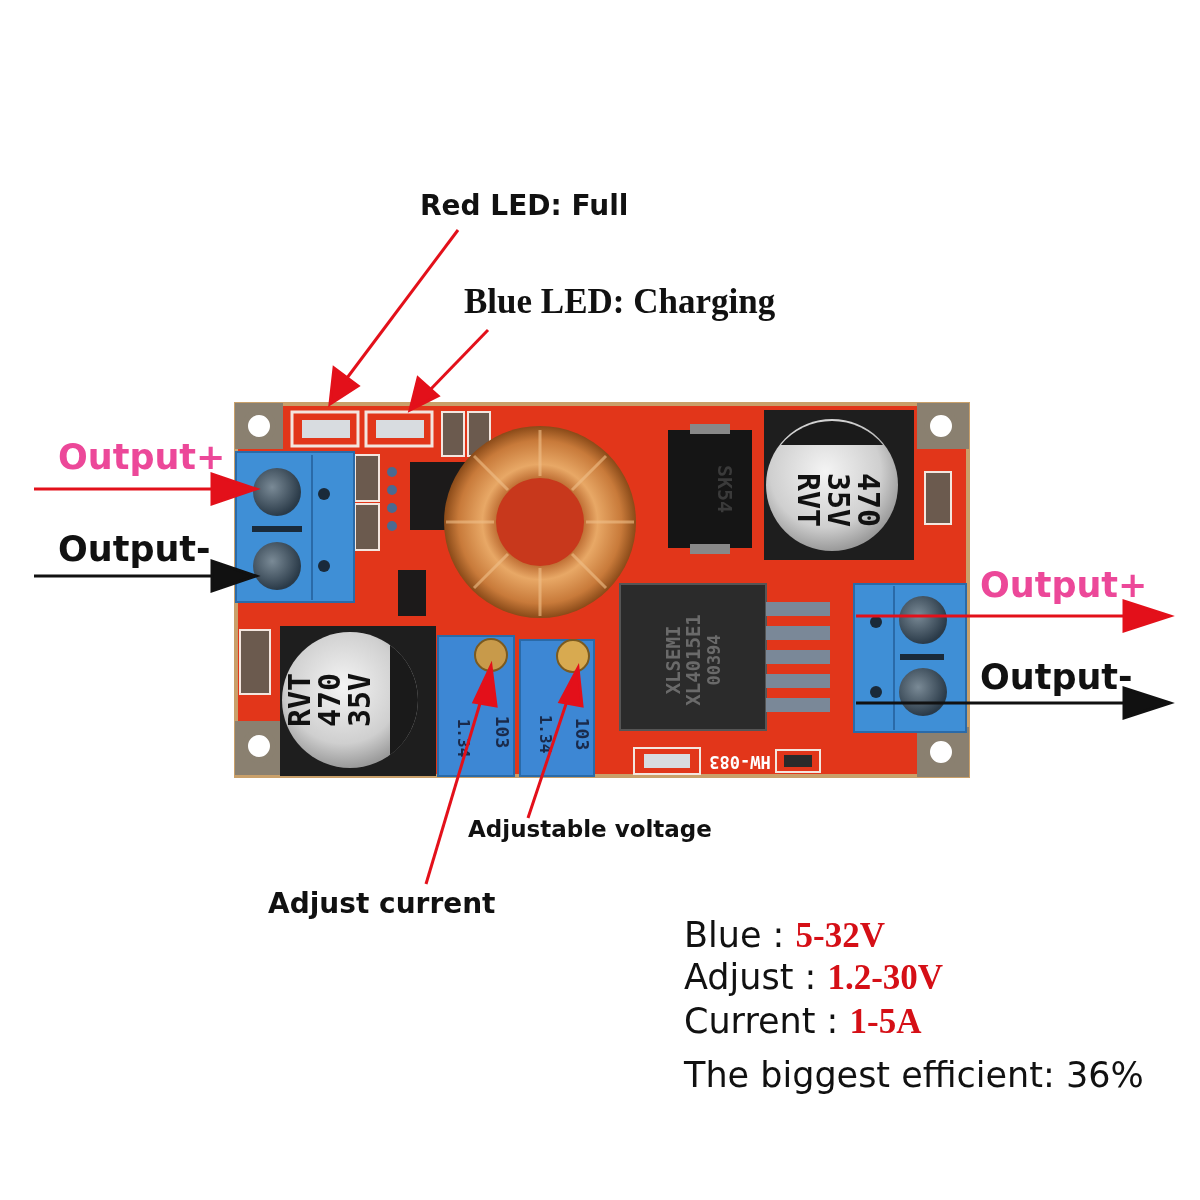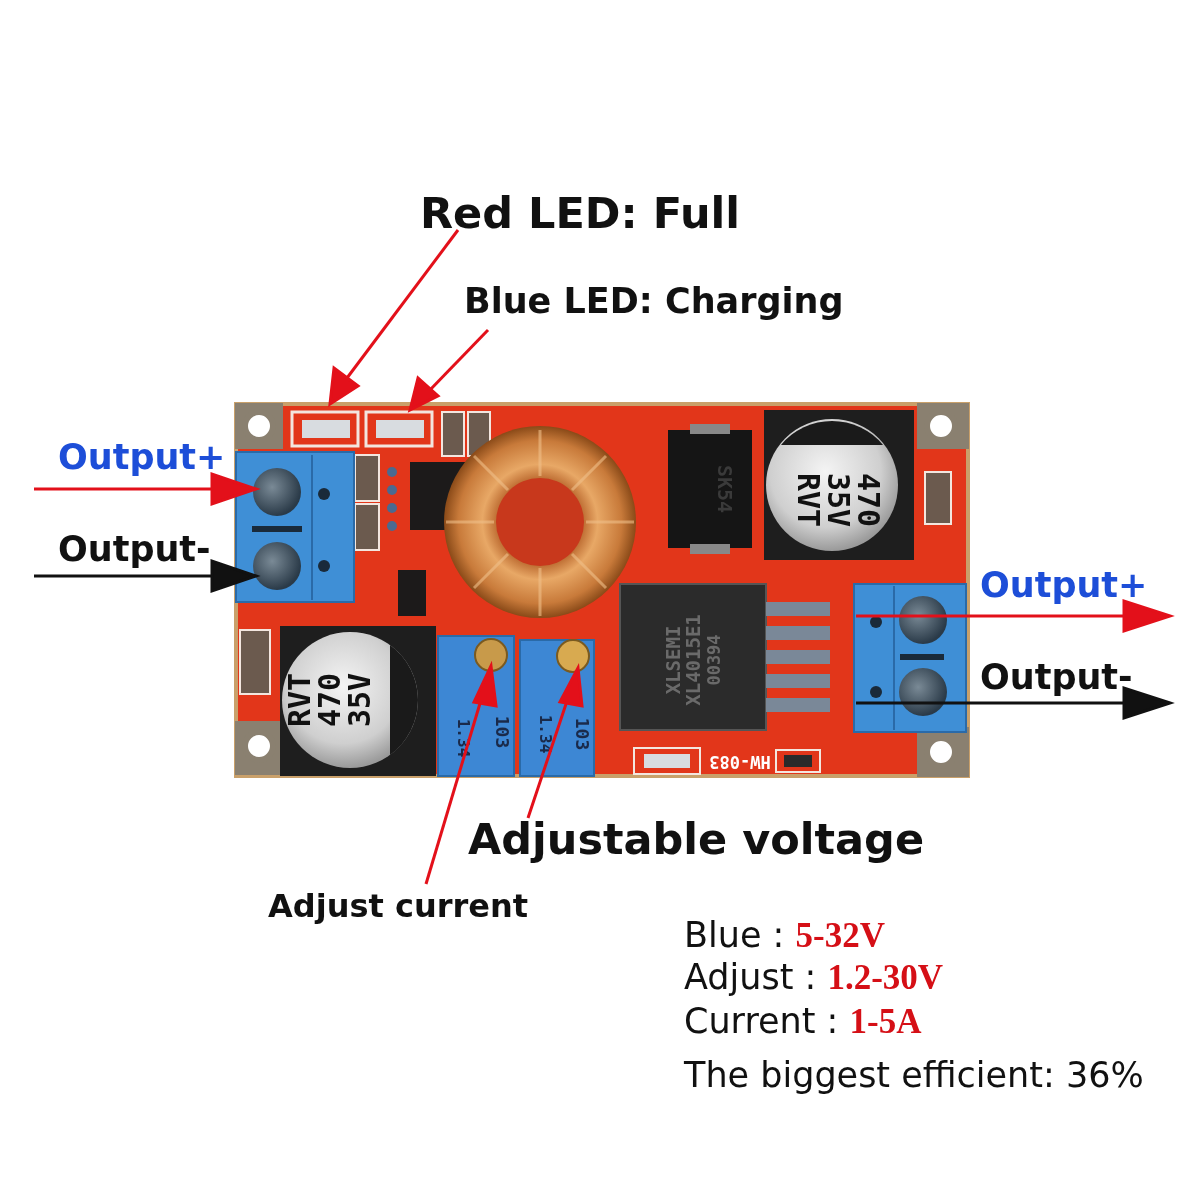--- a/index.html
+++ b/index.html
@@ -1,19 +1,19 @@
 <!DOCTYPE html>
 <html><head>
 <meta charset="utf-8">
 <style>
   html,body{margin:0;padding:0;background:#fff;}
   body{width:1200px;height:1200px;position:relative;overflow:hidden;font-family:"DejaVu Sans","Liberation Sans",sans-serif;}
   .lbl{position:absolute;font-weight:bold;white-space:nowrap;line-height:1;}
   .blk{color:#111;}
-  .red{color:#1d4ed8;}
+  .red{color:#ec4899;}
   .spec{position:absolute;left:684px;font-family:"DejaVu Sans",sans-serif;font-size:35px;color:#111;white-space:nowrap;line-height:1;}
   .spec .v{color:#d50f16;font-weight:bold;font-family:Liberation Serif, serif;}
   svg{position:absolute;left:0;top:0;}
   .mark{font-family:"DejaVu Sans Mono",monospace;font-weight:bold;}
 </style>
 </head>
 <body>
 
 <svg width="1200" height="1200" viewBox="0 0 1200 1200">
   <defs>
@@ -194,28 +194,28 @@
   <g stroke="#e3101a" stroke-width="3" fill="#e3101a">
     <line x1="426" y1="884" x2="484" y2="690"></line>
     <polygon points="491,666 474,702 496,706"></polygon>
   </g>
   <g stroke="#e3101a" stroke-width="3" fill="#e3101a">
     <line x1="528" y1="818" x2="570" y2="692"></line>
     <polygon points="578,668 560,702 582,706"></polygon>
   </g>
 </svg>
 
-<div class="lbl blk" style="left:420px;top:192px;font-size:43px;">Red LED: Full</div>
-<div class="lbl blk" style="left:464px;top:284px;font-size:35px;">Blue LED: Charging</div>
+<div class="lbl blk" style="left:420px;top:192px;font-size:28px;">Red LED: Full</div>
+<div class="lbl blk" style="left:464px;top:284px;font-size:35px;font-family:Liberation Serif, serif;">Blue LED: Charging</div>
 <div class="lbl red" style="left:58px;top:440px;font-size:35px;">Output+</div>
 <div class="lbl blk" style="left:58px;top:532px;font-size:35px;">Output-</div>
 <div class="lbl red" style="left:980px;top:568px;font-size:35px;">Output+</div>
 <div class="lbl blk" style="left:980px;top:660px;font-size:35px;">Output-</div>
-<div class="lbl blk" style="left:468px;top:818px;font-size:43px;">Adjustable voltage</div>
-<div class="lbl blk" style="left:268px;top:890px;font-size:32px;">Adjust current</div>
+<div class="lbl blk" style="left:468px;top:818px;font-size:23px;">Adjustable voltage</div>
+<div class="lbl blk" style="left:268px;top:890px;font-size:28px;">Adjust current</div>
 
 <div class="spec" style="top:918px;">
   <span>Blue : </span><span class="v">5-32V</span>
 </div>
 <div class="spec" style="top:960px;">
   <span>Adjust : </span><span class="v">1.2-30V</span>
 </div>
 <div class="spec" style="top:1004px;">
   <span>Current : </span><span class="v">1-5A</span>
 </div>

